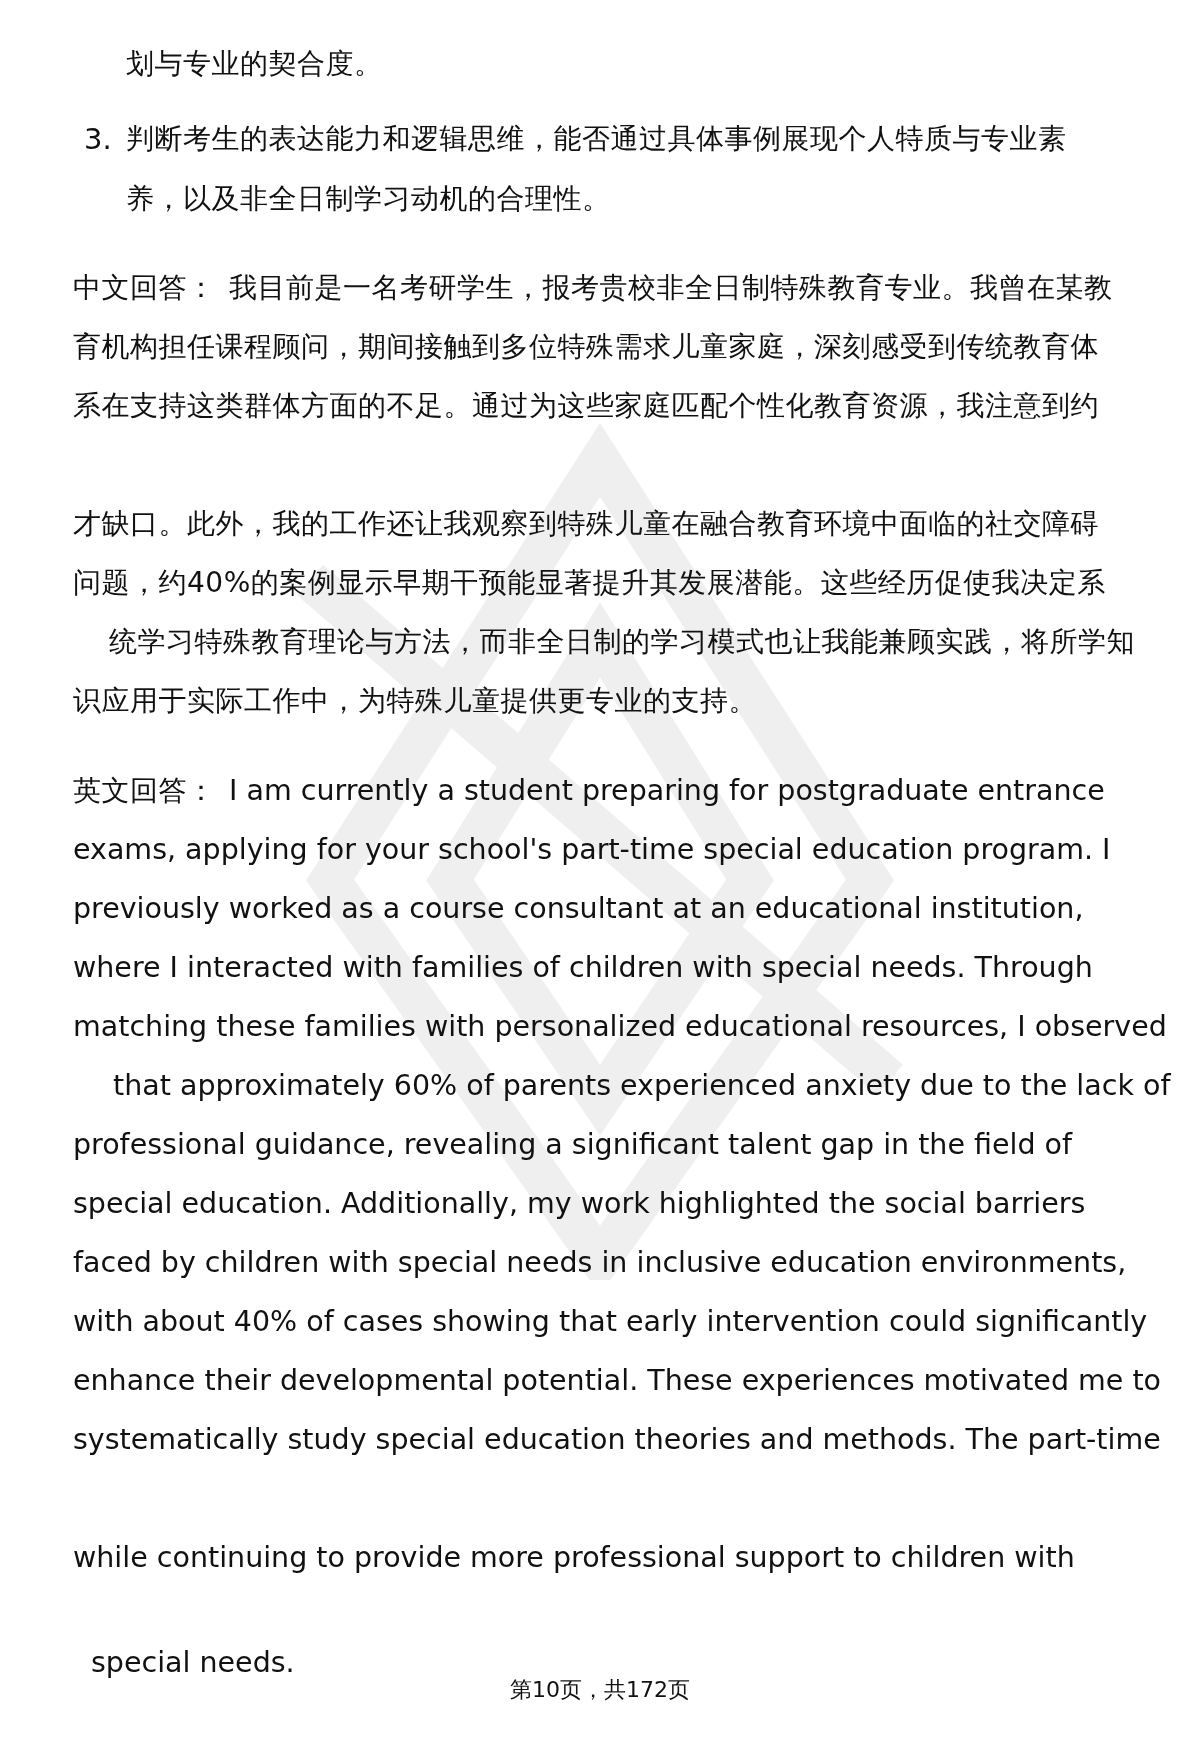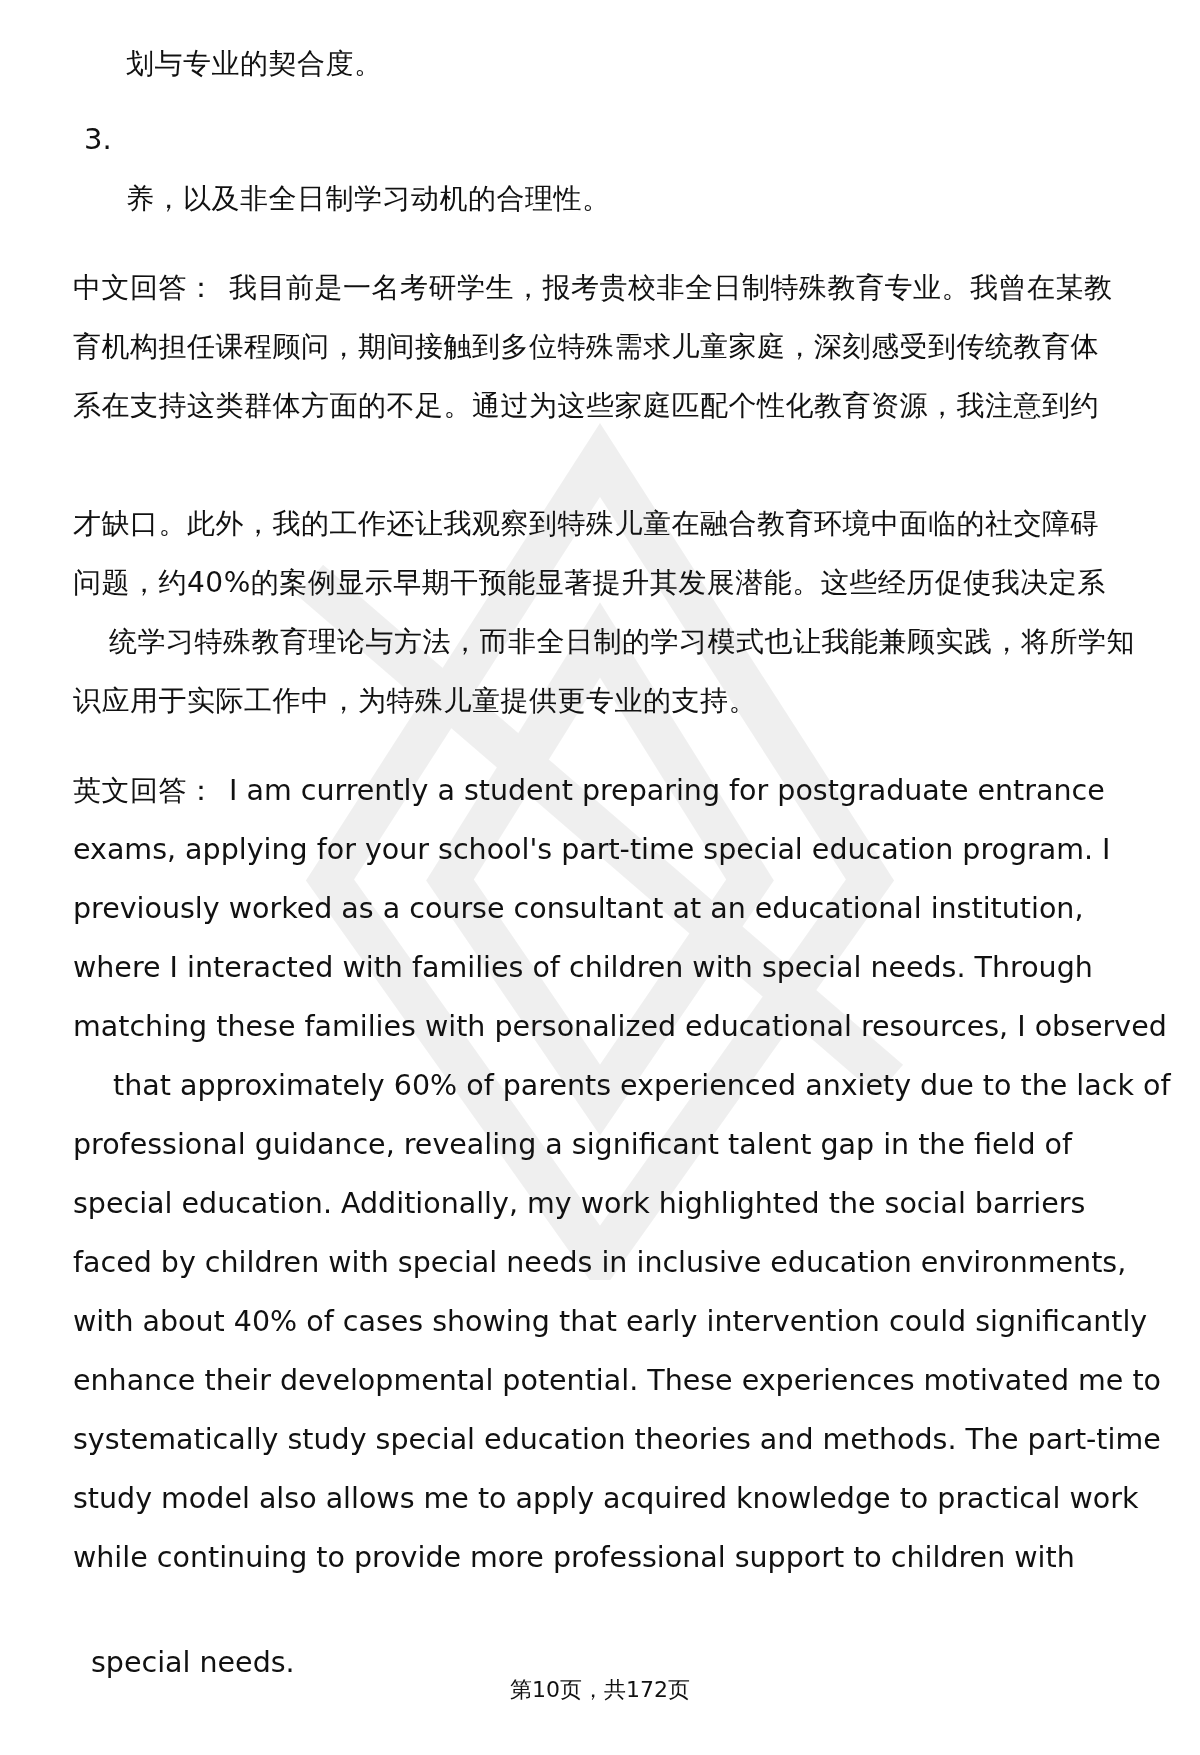--- a/index.html
+++ b/index.html
@@ -24,20 +24,21 @@
     <g fill="none" stroke="#000" stroke-width="40">
       <path d="M80 500 L350 80 L620 500 L350 880 Z"></path>
       <path d="M200 500 L350 260 L500 500 L350 720 Z"></path>
       <path d="M60 200 L640 700"></path>
     </g>
   </svg>
 
   <div class="line cn" style="left:126px; top:44px;">划与专业的契合度。</div>
 
   <div class="num" style="left:84px; top:119px;">3.</div>
+  <div class="line cn" style="left:126px; top:119px;">判断考生的表达能力和逻辑思维，能否通过具体事例展现个人特质与专业素</div>
   <div class="line cn" style="left:126px; top:179px;">养，以及非全日制学习动机的合理性。</div>
 
   <div class="line cn" style="left:73px; top:268px;">中文回答：</div>
   <div class="line cn" style="left:229px; top:268px;">我目前是一名考研学生，报考贵校非全日制特殊教育专业。我曾在某教</div>
   <div class="line cn" style="left:73px; top:327px;">育机构担任课程顾问，期间接触到多位特殊需求儿童家庭，深刻感受到传统教育体</div>
   <div class="line cn" style="left:73px; top:386px;">系在支持这类群体方面的不足。通过为这些家庭匹配个性化教育资源，我注意到约</div>
   <div class="line cn" style="left:73px; top:504px;">才缺口。此外，我的工作还让我观察到特殊儿童在融合教育环境中面临的社交障碍</div>
   <div class="line cn" style="left:73px; top:563px;">问题，约40%的案例显示早期干预能显著提升其发展潜能。这些经历促使我决定系</div>
   <div class="line cn" style="left:73px; top:622px;margin-left:36px;">统学习特殊教育理论与方法，而非全日制的学习模式也让我能兼顾实践，将所学知</div>
   <div class="line cn" style="left:73px; top:681px;">识应用于实际工作中，为特殊儿童提供更专业的支持。</div>
@@ -48,18 +49,17 @@
   <div class="line en" style="left:73px; top:889px;">previously worked as a course consultant at an educational institution,</div>
   <div class="line en" style="left:73px; top:948px;text-align:right;">where I interacted with families of children with special needs. Through</div>
   <div class="line en" style="left:73px; top:1007px;">matching these families with personalized educational resources, I observed</div>
   <div class="line en" style="left:73px; top:1066px;margin-left:40px;">that approximately 60% of parents experienced anxiety due to the lack of</div>
   <div class="line en" style="left:73px; top:1125px;">professional guidance, revealing a significant talent gap in the field of</div>
   <div class="line en" style="left:73px; top:1184px;text-align:right;">special education. Additionally, my work highlighted the social barriers</div>
   <div class="line en" style="left:73px; top:1243px;">faced by children with special needs in inclusive education environments,</div>
   <div class="line en" style="left:73px; top:1302px;">with about 40% of cases showing that early intervention could significantly</div>
   <div class="line en" style="left:73px; top:1361px;">enhance their developmental potential. These experiences motivated me to</div>
   <div class="line en" style="left:73px; top:1420px;">systematically study special education theories and methods. The part-time</div>
-  <div class="line en" style="left:73px; top:1479px;">study model also allows me to apply acquired knowledge to practical work</div>
   <div class="line en" style="left:73px; top:1538px;">while continuing to provide more professional support to children with</div>
   <div class="line en" style="left:91px; top:1597px;margin-top:46px;">special needs.</div>
 
   <div class="footer">第10页，共172页</div>
 </div>
 
 </body></html>

